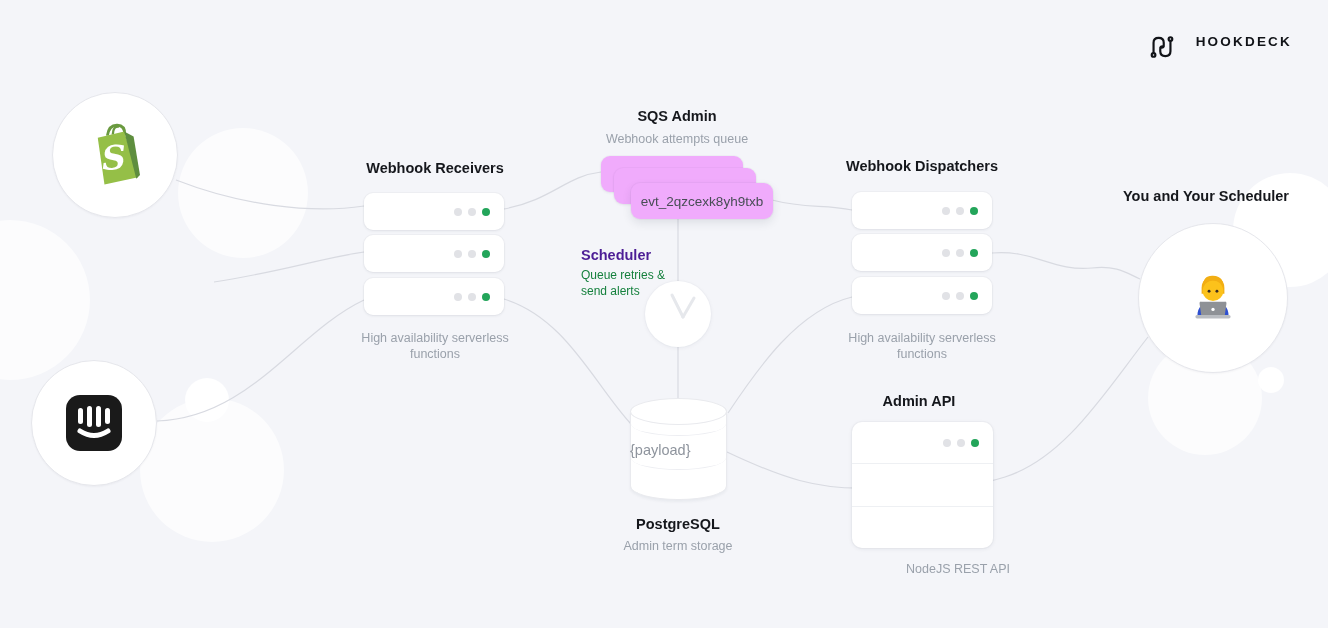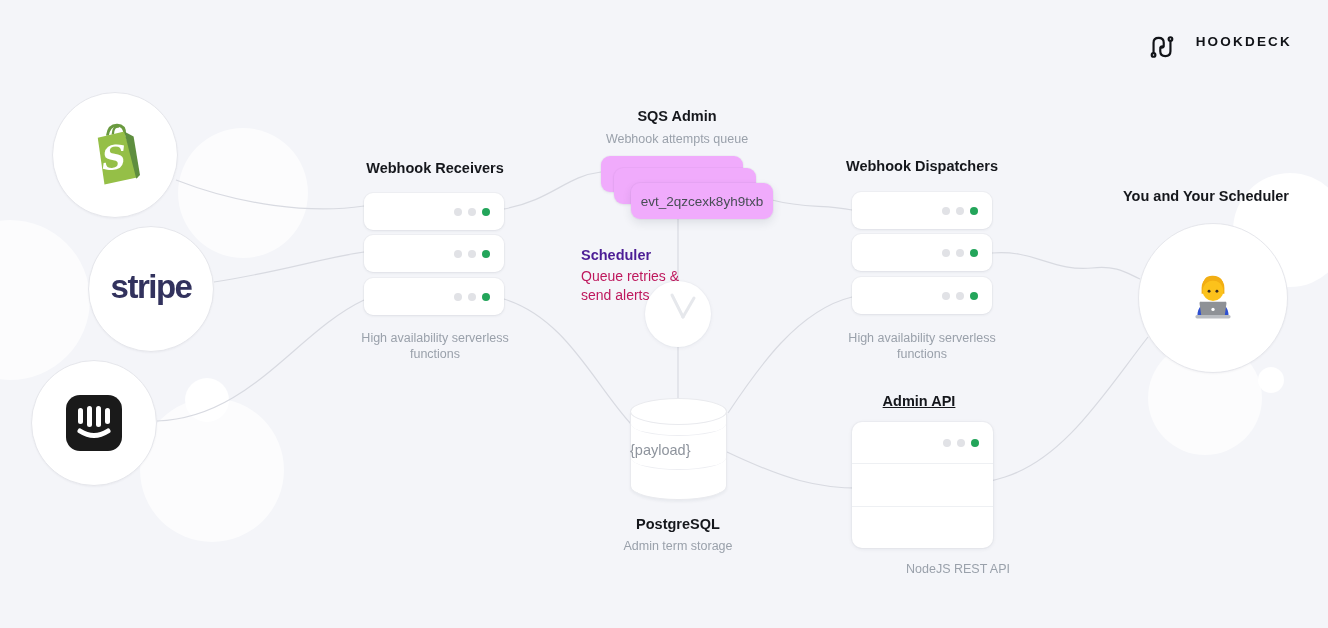--- a/index.html
+++ b/index.html
@@ -72,21 +72,21 @@
   .node-title {
     position:absolute; z-index:2; width:200px; text-align:center;
     font-size:14.5px; font-weight:bold; color:#15171c;
   }
   .node-caption {
     position:absolute; z-index:2; width:170px; text-align:center;
     font-size:12.5px; line-height:1.3; color:#9aa1ab;
   }
   .sched-block { position:absolute; z-index:2; left:581px; top:247px; width:104px; }
   .sched-title { font-size:14.5px; font-weight:bold; color:#4c1d95; margin-bottom:4px; }
-  .sched-sub { font-size:14px; line-height:1.35; color:#be185d; }
+  .sched-sub { font-size:12px; line-height:1.35; color:#15803d; }
 
   
   .clock {
     position:absolute; z-index:2; left:645px; top:281px; width:66px; height:66px;
     border-radius:50%; background:#fff;
     box-shadow:0 1px 4px rgba(25,35,60,.06), 0 0 0 1px rgba(25,35,60,.015);
   }
 
   
   .cyl { position:absolute; z-index:2; left:630px; top:398px; width:97px; height:102px; }
@@ -162,23 +162,20 @@
       <g transform="rotate(2 26 30)">
         <path d="M19,13 q1,-9 8,-9 q6.5,0 6.5,7.5" fill="none" stroke="#6a9a3f" stroke-width="2.4"></path>
         <path d="M23.5,12 q0,-7.5 5,-7" fill="none" stroke="#6a9a3f" stroke-width="2"></path>
         <polygon points="11,15 33,9 46,47 18,54" fill="#95bf47"></polygon>
         <polygon points="33,9 41,13 47.5,45 44.5,48.2" fill="#5e8e3e"></polygon>
         <text x="26" y="41" font-size="28" font-style="italic" font-weight="bold" fill="#ffffff" font-family="DejaVu Serif, serif" text-anchor="middle" transform="rotate(-5 26 40)">S</text>
       </g>
     </svg>
   </div>
 
-  <div class="bubble" style="left:88px;top:226px;width:126px;height:126px;">
-    <span class="stripe-word">stripe</span>
-  </div>
 
   <div class="bubble" style="left:31px;top:360px;width:126px;height:126px;">
     <svg width="58" height="58" viewBox="0 0 58 58">
       <rect x="1" y="1" width="56" height="56" rx="14" fill="#1a1a1a"></rect>
       <rect x="13" y="14" width="5" height="16" rx="2.5" fill="#fff"></rect>
       <rect x="22" y="12" width="5" height="21" rx="2.5" fill="#fff"></rect>
       <rect x="31" y="12" width="5" height="21" rx="2.5" fill="#fff"></rect>
       <rect x="40" y="14" width="5" height="16" rx="2.5" fill="#fff"></rect>
       <path d="M15,37 Q29,46 43,37" fill="none" stroke="#fff" stroke-width="5" stroke-linecap="round"></path>
     </svg>
@@ -244,21 +241,21 @@
       <span class="dot"></span>
       <span class="dot green"></span>
   </div>
   <div class="srv-card" style="left:852px;top:277px;">
     <span class="dot"></span>
       <span class="dot"></span>
       <span class="dot green"></span>
   </div>
   <div class="node-caption" style="left:837px;top:330px;">High availability serverless functions</div>
 
-  <div class="node-title" style="left:819px;top:393px;text-decoration:underline;">Admin API</div>
+  <div class="node-title" style="left:819px;top:393px;">Admin API</div>
   <div class="admin-card">
     <div class="admin-row">
       <span class="dot"></span>
         <span class="dot"></span>
         <span class="dot green"></span>
     </div>
     <div class="admin-row"></div>
     <div class="admin-row"></div>
   </div>
   <div class="node-caption" style="left:873px;top:561px;">NodeJS REST API</div>

